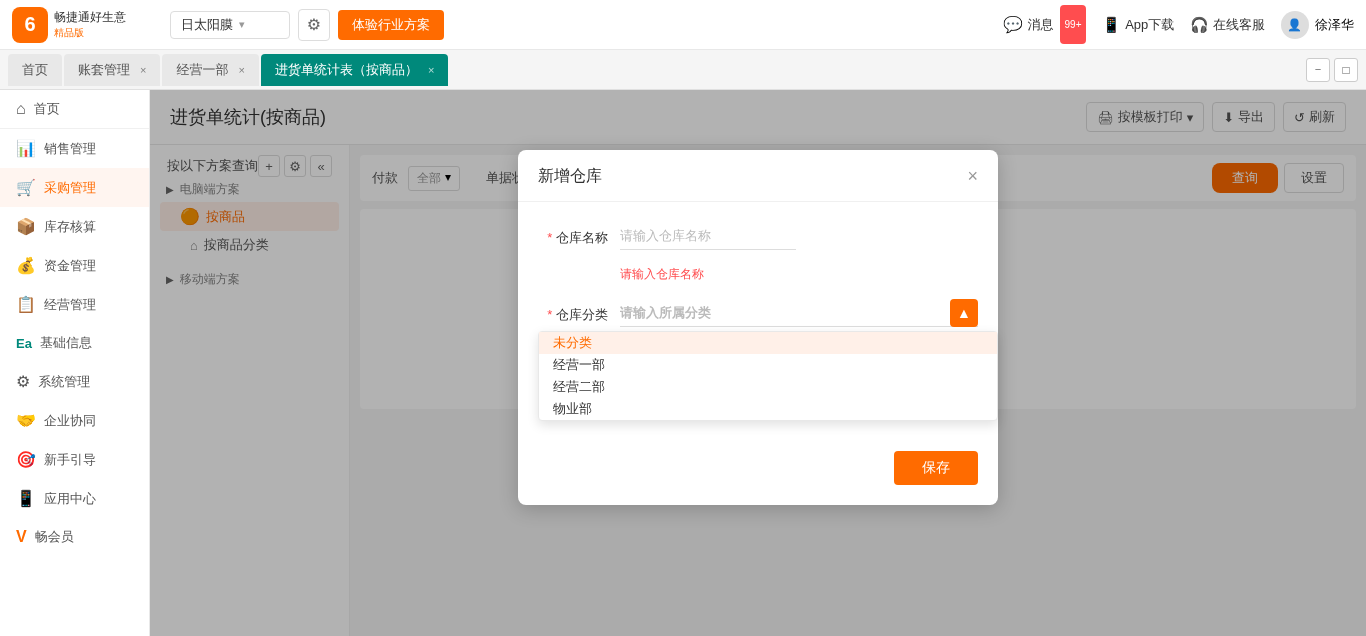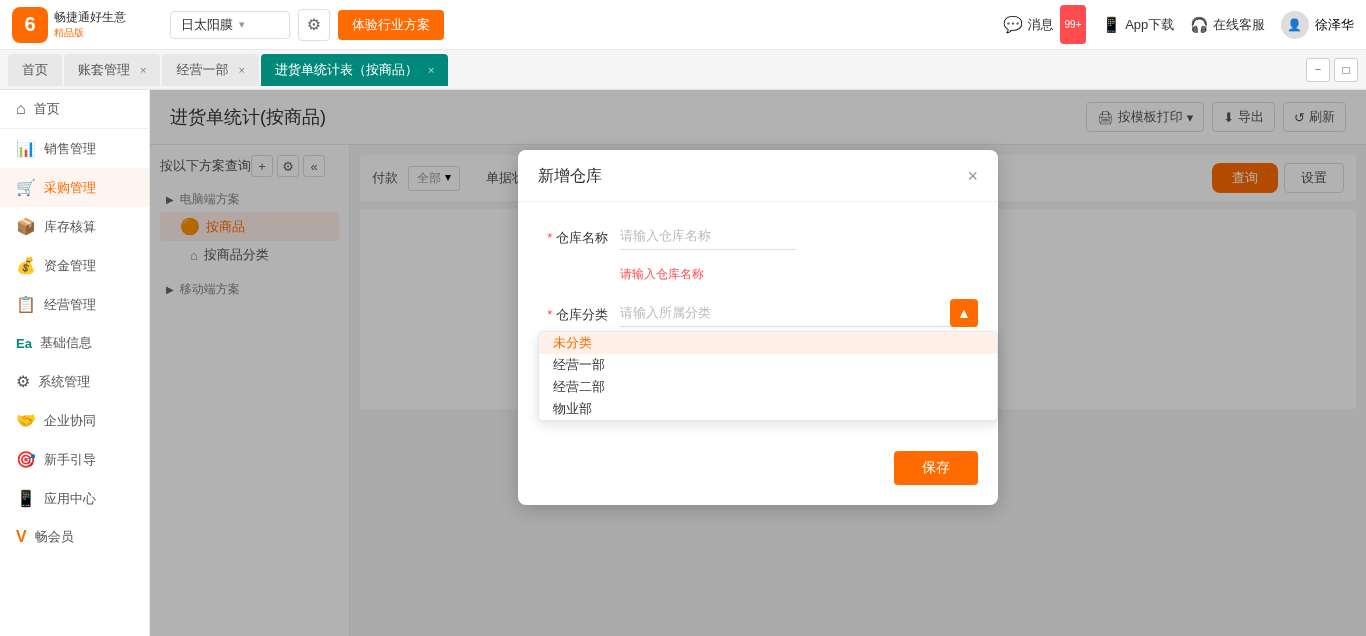--- a/index.html
+++ b/index.html
@@ -295,20 +295,21 @@
       position: relative;
     }
     .category-input {
       width: 100%;
       border: none;
       border-bottom: 1px solid #ddd;
       padding: 6px 30px 6px 0;
       font-size: 13px;
       color: #333;
       outline: none;
+      font-weight: bold;
     }
     .category-input::placeholder { color: #bbb; }
     .category-toggle {
       position: absolute;
       right: 0; top: 50%;
       transform: translateY(-50%);
       width: 28px; height: 28px;
       background: #ff6b00;
       border-radius: 4px;
       display: flex; align-items: center; justify-content: center;
@@ -549,21 +550,21 @@
         <div class="action-btn">
           <span>↺</span>
           <span>刷新</span>
         </div>
       </div>
     </div>
 
     <div class="content-main">
 
       <div class="left-panel">
-        <div style="display:flex;align-items:center;justify-content:flex-start;margin-bottom:10px;">
+        <div style="display:flex;align-items:center;justify-content:center;margin-bottom:0;">
           <span style="font-size:13px;color:#555;">按以下方案查询</span>
           <div style="display:flex;gap:4px;">
             <div class="scheme-btn">+</div>
             <div class="scheme-btn">⚙</div>
             <div class="scheme-btn">«</div>
           </div>
         </div>
 
         <div class="panel-section-title">
           <span class="triangle">▶</span>

